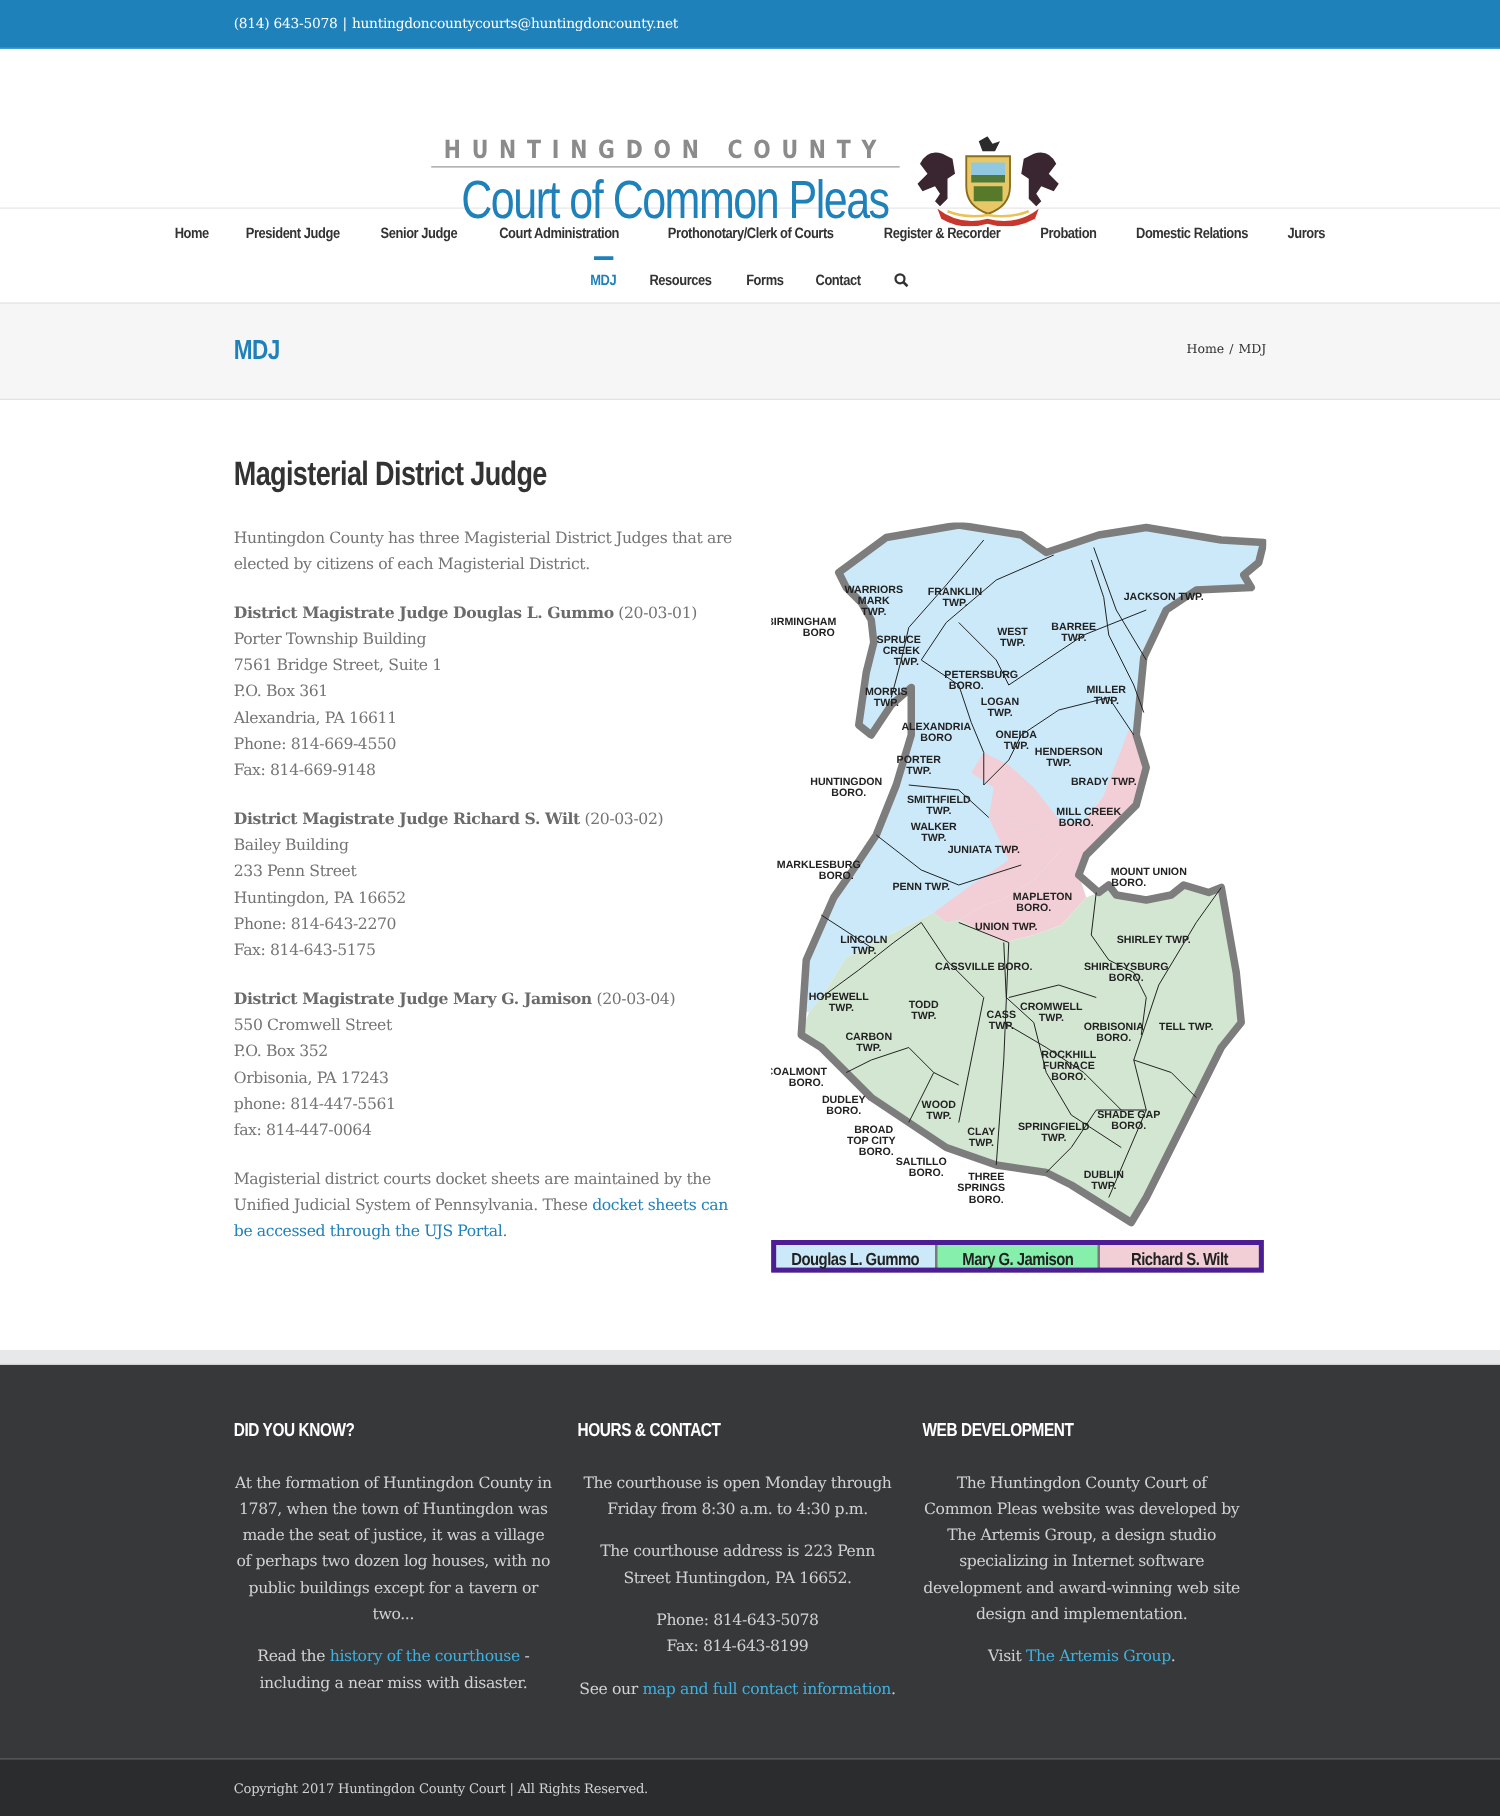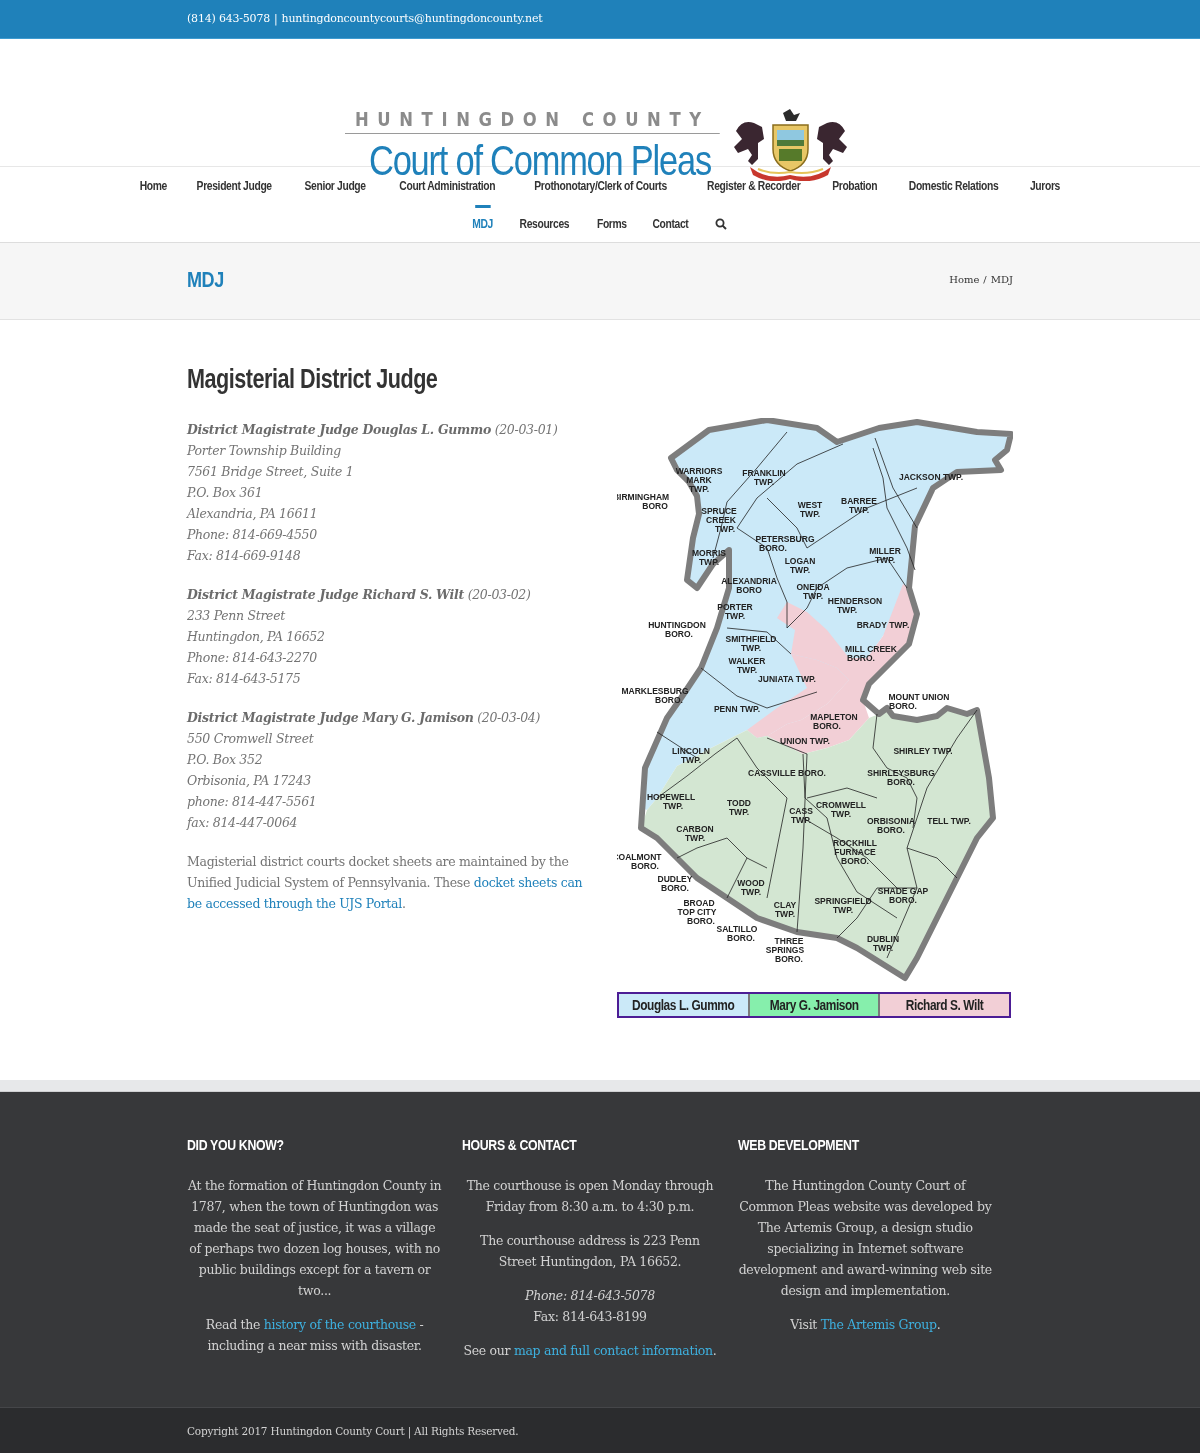--- a/index.html
+++ b/index.html
@@ -37,25 +37,25 @@
   .breadcrumb { position: absolute; right: 0; top: 31px; font-size: 10px; color: #333333; }
   .breadcrumb .bc-sep { margin: 0 4px; }
 
   
   .main { width: 826px; margin: 0 auto; position: relative; height: 760px; }
   .col-left { position: absolute; left: 0; top: 44px; width: 410px; }
   .h1 { font-family: "Liberation Sans", sans-serif; font-size: 27px; color: #333333; letter-spacing: -0.6px; transform: scaleX(0.80); transform-origin: left center; white-space: nowrap; margin-bottom: 24px; }
   .p { font-size: 12.5px; line-height: 21px; color: #747474; margin-bottom: 18px; letter-spacing: -0.3px; }
   .p b { color: #6b6b6b; }
   .p .lnk { color: #1f81ba; }
-  .line { display: block; font-style: italic; }
+  .line { display: block; }
 
   .col-right { position: absolute; left: 430px; top: 98px; width: 396px; }
   .map { width: 396px; height: 568px; display: block; }
-  .legend { display: flex; margin-top: 6px; border: 2px solid #4c1d95; width: 394px; height: 26px; background: #7a7a7a; gap: 2px; }
+  .legend { display: flex; margin-top: 6px; border: 4px solid #4c1d95; width: 394px; height: 26px; background: #7a7a7a; gap: 2px; }
   .legend-cell { flex: 1; font-family: "Liberation Sans", sans-serif; font-weight: bold; font-size: 14px; color: #222222; text-align: center; line-height: 22px; letter-spacing: -0.5px; }
   .legend-cell span { display: inline-block; transform: scaleX(0.85); }
 
   
   .footer-gap { height: 12px; background: #e7e8ea; border-bottom: 1px solid #cfd0d2; }
   .footer { background: #37383a; height: 315px; }
   .footer .inner { width: 826px; margin: 0 auto; display: flex; padding-top: 44px; }
   .fcol { width: 283px; padding-right: 20px; }
   .fcol h4 { font-family: "Liberation Sans", sans-serif; font-weight: bold; font-size: 15px; color: #ffffff; letter-spacing: -0.4px; transform: scaleX(0.82); transform-origin: left center; white-space: nowrap; margin-bottom: 22px; }
   .fcol p { font-size: 12.5px; line-height: 21px; color: #d2d2d2; margin-bottom: 13px; letter-spacing: -0.3px; text-align: center; }
@@ -127,33 +127,35 @@
     <h1 class="page-title">MDJ</h1>
     <div class="breadcrumb">
       <a>Home</a><span class="bc-sep">/</span><span>MDJ</span>
     </div>
   </div>
 </div>
 
 <div class="main">
   <div class="col-left">
     <h2 class="h1">Magisterial District Judge</h2>
+    <p class="p">Huntingdon County has three Magisterial District Judges that are elected by citizens of each Magisterial District.</p>
 
     <p class="p">
       <span class="line"><b>District Magistrate Judge Douglas L. Gummo</b> <span>(20-03-01)</span></span>
       <span class="line">Porter Township Building</span>
       <span class="line">7561 Bridge Street, Suite 1</span>
       <span class="line">P.O. Box 361</span>
       <span class="line">Alexandria, PA 16611</span>
       <span class="line">Phone: 814-669-4550</span>
       <span class="line">Fax: 814-669-9148</span>
     </p>
 
     <p class="p">
       <span class="line"><b>District Magistrate Judge Richard S. Wilt</b> <span>(20-03-02)</span></span>
+      <span class="line">Bailey Building</span>
       <span class="line">233 Penn Street</span>
       <span class="line">Huntingdon, PA 16652</span>
       <span class="line">Phone: 814-643-2270</span>
       <span class="line">Fax: 814-643-5175</span>
     </p>
 
     <p class="p">
       <span class="line"><b>District Magistrate Judge Mary G. Jamison</b> <span>(20-03-04)</span></span>
       <span class="line">550 Cromwell Street</span>
       <span class="line">P.O. Box 352</span>

